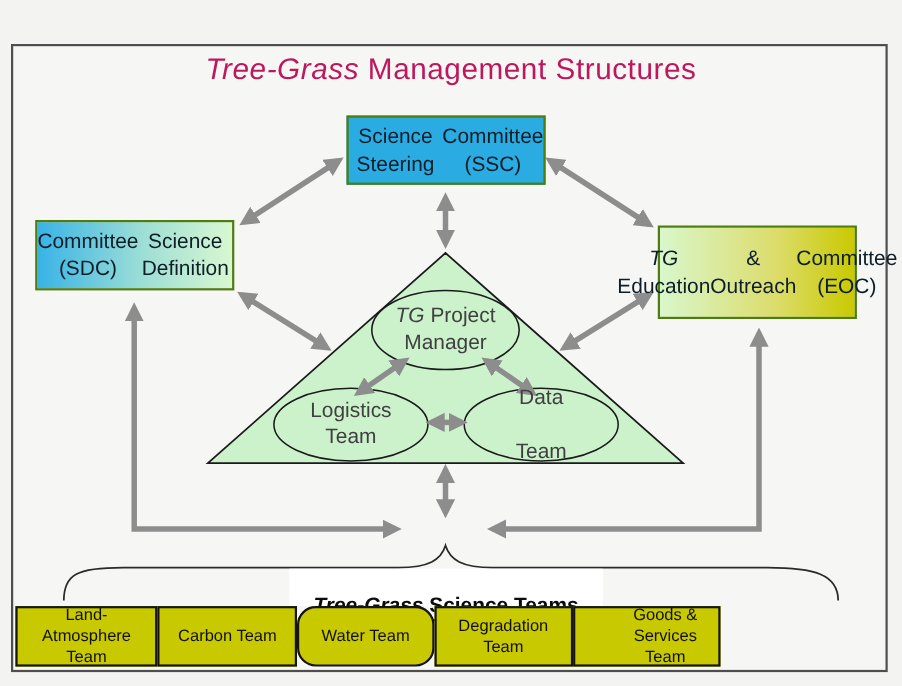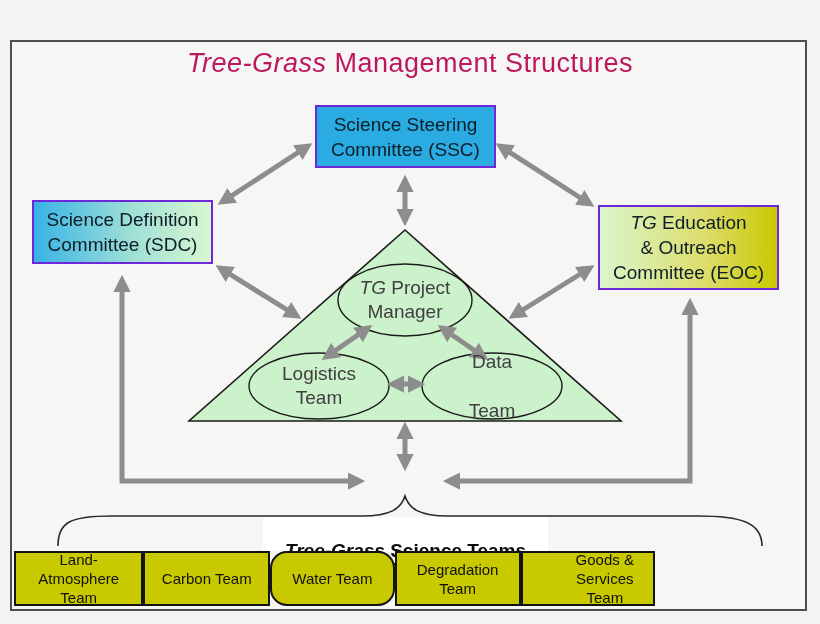--- a/index.html
+++ b/index.html
@@ -13,22 +13,22 @@
     position:absolute;left:10px;top:40px;width:797px;height:571px;
     border:2px solid #4e4e4e;background:#f6f6f5;box-sizing:border-box;
   }
   .title{
     position:absolute;left:0;top:48px;width:820px;text-align:center;
     font-size:27px;color:#be185d;letter-spacing:.5px;
   }
   .title .it{font-style:italic;}
   svg.layer{position:absolute;left:0;top:0;width:820px;height:624px;}
   .node{
-    position:absolute;box-sizing:border-box;border:2px solid #6d28d9;
-    display:flex;flex-direction:column;justify-content:center;align-items:center;
+    position:absolute;box-sizing:border-box;border:2px solid #4d7c0f;
+    display:flex;justify-content:center;align-items:center;
     text-align:center;font-size:19px;line-height:25px;color:#0e1e28;
   }
   .node-ssc{left:315px;top:105px;width:181px;height:63px;background:#2aace3;}
   .node-sdc{left:32px;top:200px;width:181px;height:64px;
     background:linear-gradient(90deg,#38b3e6 0%,#9edfd6 55%,#d9f7d0 100%);}
   .node-eoc{left:598px;top:205px;width:181px;height:85px;
     background:linear-gradient(90deg,#d9f7cc 0%,#dcdc6a 60%,#c9c900 100%);}
   .ellipse-label{
     position:absolute;display:flex;flex-direction:column;justify-content:center;
     align-items:center;text-align:center;font-size:19px;line-height:24px;color:#404040;
@@ -99,22 +99,22 @@
   <div class="title">
     <span class="it">Tree-Grass</span><span> Management Structures</span>
   </div>
 
   <div class="node node-ssc">
     <div>Science Steering</div>
     <div>Committee (SSC)</div>
   </div>
 
   <div class="node node-sdc">
+    <div>Committee (SDC)</div>
     <div>Science Definition</div>
-    <div>Committee (SDC)</div>
   </div>
 
   <div class="node node-eoc">
     <div><span class="it">TG</span><span> Education</span></div>
     <div>&amp; Outreach</div>
     <div>Committee (EOC)</div>
   </div>
 
   <div class="ellipse-label pm-label">
     <div><span class="it">TG</span><span> Project</span></div>

